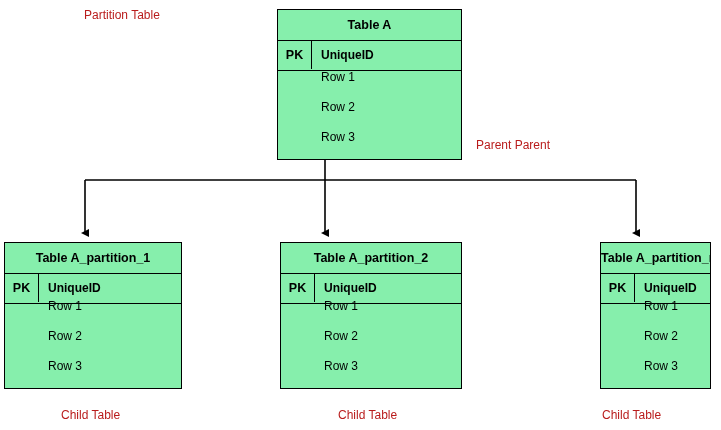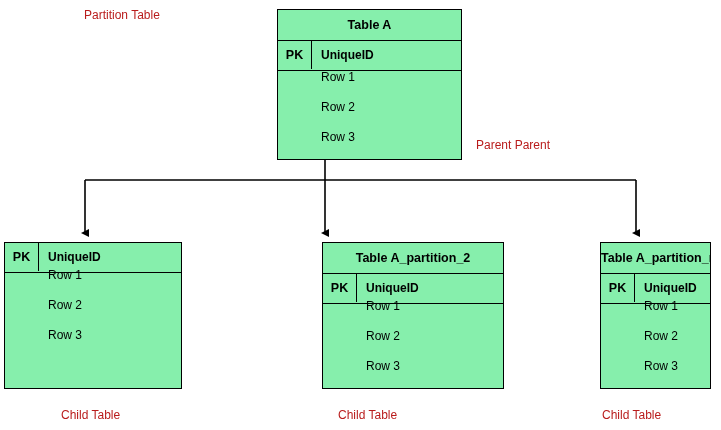--- a/index.html
+++ b/index.html
@@ -92,21 +92,21 @@
     left: 277px;
     top: 9px;
     width: 185px;
     height: 151px;
   }
   .parent-table .er-body { height: 88px; }
 
   .child-table { top: 242px; height: 147px; }
   .child-table .er-body { height: 84px; }
   .child-1 { left: 4px;   width: 178px; }
-  .child-2 { left: 280px; width: 182px; margin-left: 42px; }
+  .child-2 { left: 280px; width: 182px; }
   .child-3 { left: 600px; width: 111px; }
 
   
   .note {
     position: absolute;
     font-size: 12px;
     line-height: 14px;
     white-space: nowrap;
     color: #b91c1c;
   }
@@ -163,20 +163,21 @@
         <div class="er-row">Row 1</div>
         <div class="er-row">Row 2</div>
         <div class="er-row">Row 3</div>
       </div>
     </div>
   </div>
 
   <div class="note note-parent">Parent Parent</div>
 
   <div class="er-table child-table child-1">
+    <div class="er-title">Table A_partition_1</div>
     <div class="er-keyrow">
       <div class="er-keycell">PK</div>
       <div class="er-keyname">UniqueID</div>
     </div>
     <div class="er-body">
       <div class="er-bodykey"></div>
       <div class="er-rows">
         <div class="er-row">Row 1</div>
         <div class="er-row">Row 2</div>
         <div class="er-row">Row 3</div>

